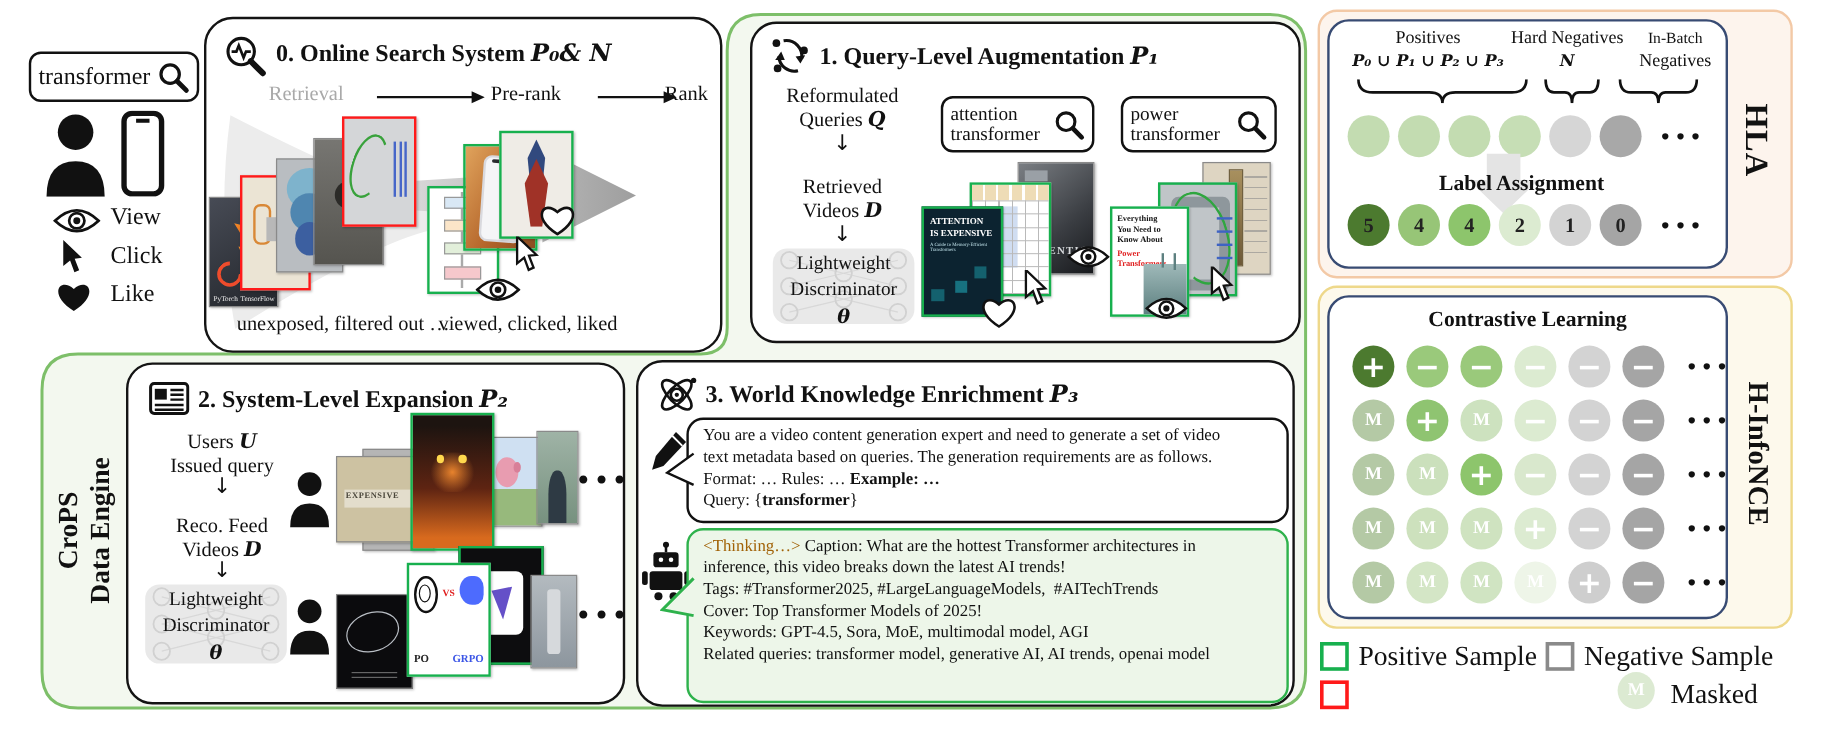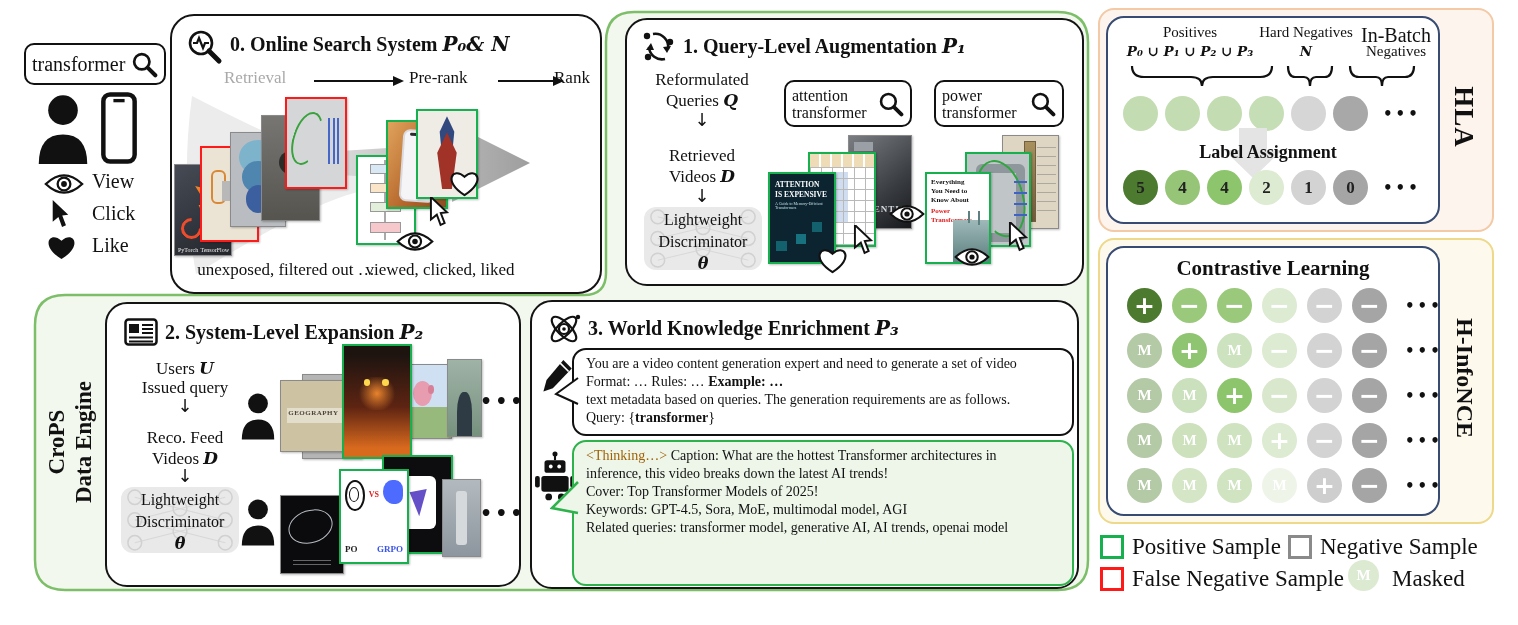--- a/index.html
+++ b/index.html
@@ -364,21 +364,21 @@
       <div class="t">Discriminator</div>
       <div class="t math" style="font-weight:bold">θ</div>
     </div>
 
     <svg class="abs" style="left:133px;top:88px" width="36" height="48" viewBox="0 0 40 52">
         <use href="#i-person"></use>
       </svg>
     <div class="thumb" style="left:195px;top:70px;width:58px;height:83px;background:#b5b5b5"></div>
     <div class="thumb" style="left:173px;top:76px;width:72px;height:70px;background:#cdc2a2">
       <div class="abs" style="left:8%;top:38%;width:84%;height:22%;background:rgba(255,255,255,.45)"></div>
-      <div class="microt" style="left:10%;top:42%;font-size:7px;font-weight:bold;color:#4a463a;letter-spacing:.5px">GEOGRAPHY</div>
+      <div class="microt" style="left:10%;top:42%;font-size:7px;font-weight:bold;color:#4a463a;letter-spacing:.5px">EXPENSIVE</div>
     </div>
     <div class="thumb" style="left:298px;top:60px;width:45px;height:73px;background:linear-gradient(180deg,#cfe0f2 58%,#97b97c 58%)">
       <div class="abs" style="left:16%;top:22%;width:42%;height:34%;border-radius:50%;background:#e89cb0"></div>
       <div class="abs" style="left:48%;top:28%;width:14%;height:12%;border-radius:50%;background:#d87f98"></div>
     </div>
     <div class="thumb" style="left:340px;top:55px;width:33px;height:76px;background:linear-gradient(#9fb3a6,#77917f)">
       <div class="abs" style="left:28%;bottom:0;width:44%;height:58%;background:#2e3a44;border-radius:45% 45% 0 0"></div>
     </div>
     <div class="thumb tg" style="left:235px;top:40px;width:66px;height:111px;background:linear-gradient(180deg,#1d1410 8%,#5e2412 55%,#d86a1e 92%)">
       <div class="abs" style="left:20%;top:28%;width:60%;height:30%;background:radial-gradient(circle,#e8832d 0%,rgba(232,131,45,0) 70%)"></div>
@@ -425,58 +425,59 @@
     </svg>
     <div class="ptitle" style="left:56px;top:14px">
       <span>3. World Knowledge Enrichment </span><span class="math">P₃</span>
     </div>
     <svg class="abs" style="left:8px;top:58px" width="32" height="42" viewBox="0 0 30 40">
       <polygon points="22,0 30,8 12,27 3,30 6,19" fill="#111"></polygon>
         <line x1="19" y1="3" x2="27" y2="11" stroke="#fff" stroke-width="1.5"></line>
     </svg>
     <div class="bubble" style="left:40px;top:46px;width:474px;height:74px;border:2px solid #111">
       <span class="ln">You are a video content generation expert and need to generate a set of video</span>
+      <span class="ln">text metadata based on queries. The generation requirements are as follows.</span>
       <span class="ln"><span>Format: … Rules: … </span><b>Example: …</b></span>
-      <span class="ln">text metadata based on queries. The generation requirements are as follows.</span>
       <span class="ln"><span>Query: {</span><b>transformer</b><span>}</span></span>
     </div>
     <svg class="abs" style="left:22px;top:74px;z-index:3" width="26" height="30" viewBox="0 0 26 30">
       <path d="M24,2 L2,18 L24,28" fill="#fff" stroke="#111" stroke-width="2"></path>
     </svg>
     <svg class="abs" style="left:2px;top:148px" width="42" height="54" viewBox="0 0 40 50">
       <line x1="20" y1="2" x2="20" y2="9" stroke="#111" stroke-width="2"></line>
         <circle cx="20" cy="3" r="2.4" fill="#111"></circle>
       <rect x="10" y="9" width="20" height="12" rx="2.5" fill="#111"></rect>
         <circle cx="16" cy="15" r="1.8" fill="#fff"></circle>
         <circle cx="24" cy="15" r="1.8" fill="#fff"></circle>
       <rect x="7" y="24" width="26" height="15" rx="2.5" fill="#111"></rect>
         <rect x="1" y="24" width="4.5" height="11" rx="2" fill="#111"></rect>
         <rect x="34.5" y="24" width="4.5" height="11" rx="2" fill="#111"></rect>
       <circle cx="14" cy="44" r="3.2" fill="#111"></circle>
         <circle cx="26" cy="44" r="3.2" fill="#111"></circle>
     </svg>
     <div class="bubble" style="left:40px;top:138px;width:474px;height:132px;border:2.5px solid #2eb24c;background:#edf6e9">
       <span class="ln"><span style="color:#a16207">&lt;Thinking…&gt;</span><span> Caption: What are the hottest Transformer architectures in</span></span>
       <span class="ln">inference, this video breaks down the latest AI trends!</span>
+      <span class="ln">Tags: #Transformer2025, #LargeLanguageModels,  #AITechTrends</span>
       <span class="ln">Cover: Top Transformer Models of 2025!</span>
       <span class="ln">Keywords: GPT-4.5, Sora, MoE, multimodal model, AGI</span>
       <span class="ln">Related queries: transformer model, generative AI, AI trends, openai model</span>
     </div>
     <svg class="abs" style="left:18px;top:178px;z-index:3" width="30" height="36" viewBox="0 0 30 36">
       <path d="M28,2 L2,28 L28,33" fill="#edf6e9" stroke="#2eb24c" stroke-width="2.5"></path>
     </svg>
   </div>
 
   <div class="abs" style="left:1098px;top:8px;width:392px;height:220px;background:#fdf4ed;border:2px solid #f3c9a6;border-radius:16px"></div>
   <div class="abs" style="left:1106px;top:16px;width:330px;height:204px;background:#fff;border:2px solid #384b73;border-radius:18px">
     <div class="lbl" style="left:7px;top:6px;width:150px;font-size:15px">Positives</div>
     <div class="lbl math" style="left:7px;top:25px;width:150px;font-size:13.5px">P₀ ∪ P₁ ∪ P₂ ∪ P₃</div>
     <div class="lbl" style="left:146px;top:6px;width:104px;font-size:15px">Hard Negatives</div>
     <div class="lbl math" style="left:146px;top:25px;width:104px;font-size:13.5px">N</div>
-    <div class="lbl" style="left:243px;top:6px;width:90px;font-size:20px">In-Batch</div>
+    <div class="lbl" style="left:243px;top:6px;width:90px;font-size:13px">In-Batch</div>
     <div class="lbl" style="left:243px;top:25px;width:90px;font-size:15px">Negatives</div>
     <svg class="abs" style="left:22px;top:48px" width="144" height="20" viewBox="0 0 144 20">
       <path d="M2,0 Q2,11 14,11 L61,11 Q72,11 72,20 M142,0 Q142,11 130,11 L83,11 Q72,11 72,20" fill="none" stroke="#111" stroke-width="2.2"></path>
     </svg>
     <svg class="abs" style="left:178px;top:48px" width="48" height="20" viewBox="0 0 48 20">
       <path d="M2,0 Q2,11 9,11 L18,11 Q24,11 24,20 M46,0 Q46,11 39,11 L30,11 Q24,11 24,20" fill="none" stroke="#111" stroke-width="2.2"></path>
     </svg>
     <svg class="abs" style="left:240px;top:48px" width="68" height="20" viewBox="0 0 68 20">
       <path d="M2,0 Q2,11 11,11 L28,11 Q34,11 34,20 M66,0 Q66,11 57,11 L40,11 Q34,11 34,20" fill="none" stroke="#111" stroke-width="2.2"></path>
     </svg>
@@ -500,21 +501,21 @@
         <span class="circle num" style="background: rgb(220, 235, 209);">2</span>
         <span class="circle num" style="background: rgb(211, 211, 211);">1</span>
         <span class="circle num" style="background: rgb(165, 165, 165);">0</span>
         <span class="dots">•••</span>
       </div>
   </div>
   <div class="vlabel" style="left:1414px;top:94px;width:100px;height:46px;transform:rotate(90deg);font-size:27px;letter-spacing:1px">HLA</div>
 
   <div class="abs" style="left:1098px;top:238px;width:392px;height:282px;background:#fdf9ec;border:2px solid #eed88a;border-radius:16px"></div>
   <div class="abs" style="left:1106px;top:246px;width:330px;height:266px;background:#fff;border:2px solid #384b73;border-radius:18px">
-    <div class="lbl" style="left:0;top:8px;width:330px;font-weight:bold;font-size:21px">Contrastive Learning</div>
+    <div class="lbl" style="left:0;top:8px;width:330px;font-weight:bold;font-size:18px">Contrastive Learning</div>
     <div class="grid" style="left:19px;top:40px">
       <div class="crow gap10" style="position:relative">
           <span class="circle" style="background: rgb(76, 122, 47);">+</span>
           <span class="circle" style="background: rgb(154, 201, 123);">−</span>
           <span class="circle" style="background: rgb(154, 201, 123);">−</span>
           <span class="circle" style="background: rgb(220, 235, 209);">−</span>
           <span class="circle" style="background: rgb(211, 211, 211);">−</span>
           <span class="circle" style="background: rgb(165, 165, 165);">−</span>
           <span class="dots">•••</span>
         </div>
@@ -556,17 +557,16 @@
         </div>
     </div>
   </div>
   <div class="vlabel" style="left:1392px;top:355px;width:145px;height:46px;transform:rotate(90deg);font-size:24px">H-InfoNCE</div>
 
   <div class="lsq" style="left:1100px;top:535px;border-color:#17b04e"></div>
   <div class="ltext" style="left:1132px;top:534px">Positive Sample</div>
   <div class="lsq" style="left:1288px;top:535px;border-color:#8a8a8a"></div>
   <div class="ltext" style="left:1320px;top:534px">Negative Sample</div>
   <div class="lsq" style="left:1100px;top:567px;border-color:#ff1a1a"></div>
-  <div class="ltext" style="left:1132px;top:566px">False Negative Sample</div>
   <div class="abs" style="left:1348px;top:560px;width:31px;height:31px;border-radius:50%;background:#dcead2;color:#fff;display:flex;align-items:center;justify-content:center;font:700 15px 'Liberation Serif',serif">M</div>
   <div class="ltext" style="left:1392px;top:566px">Masked</div>
 
 </div>
 
 </body></html>

